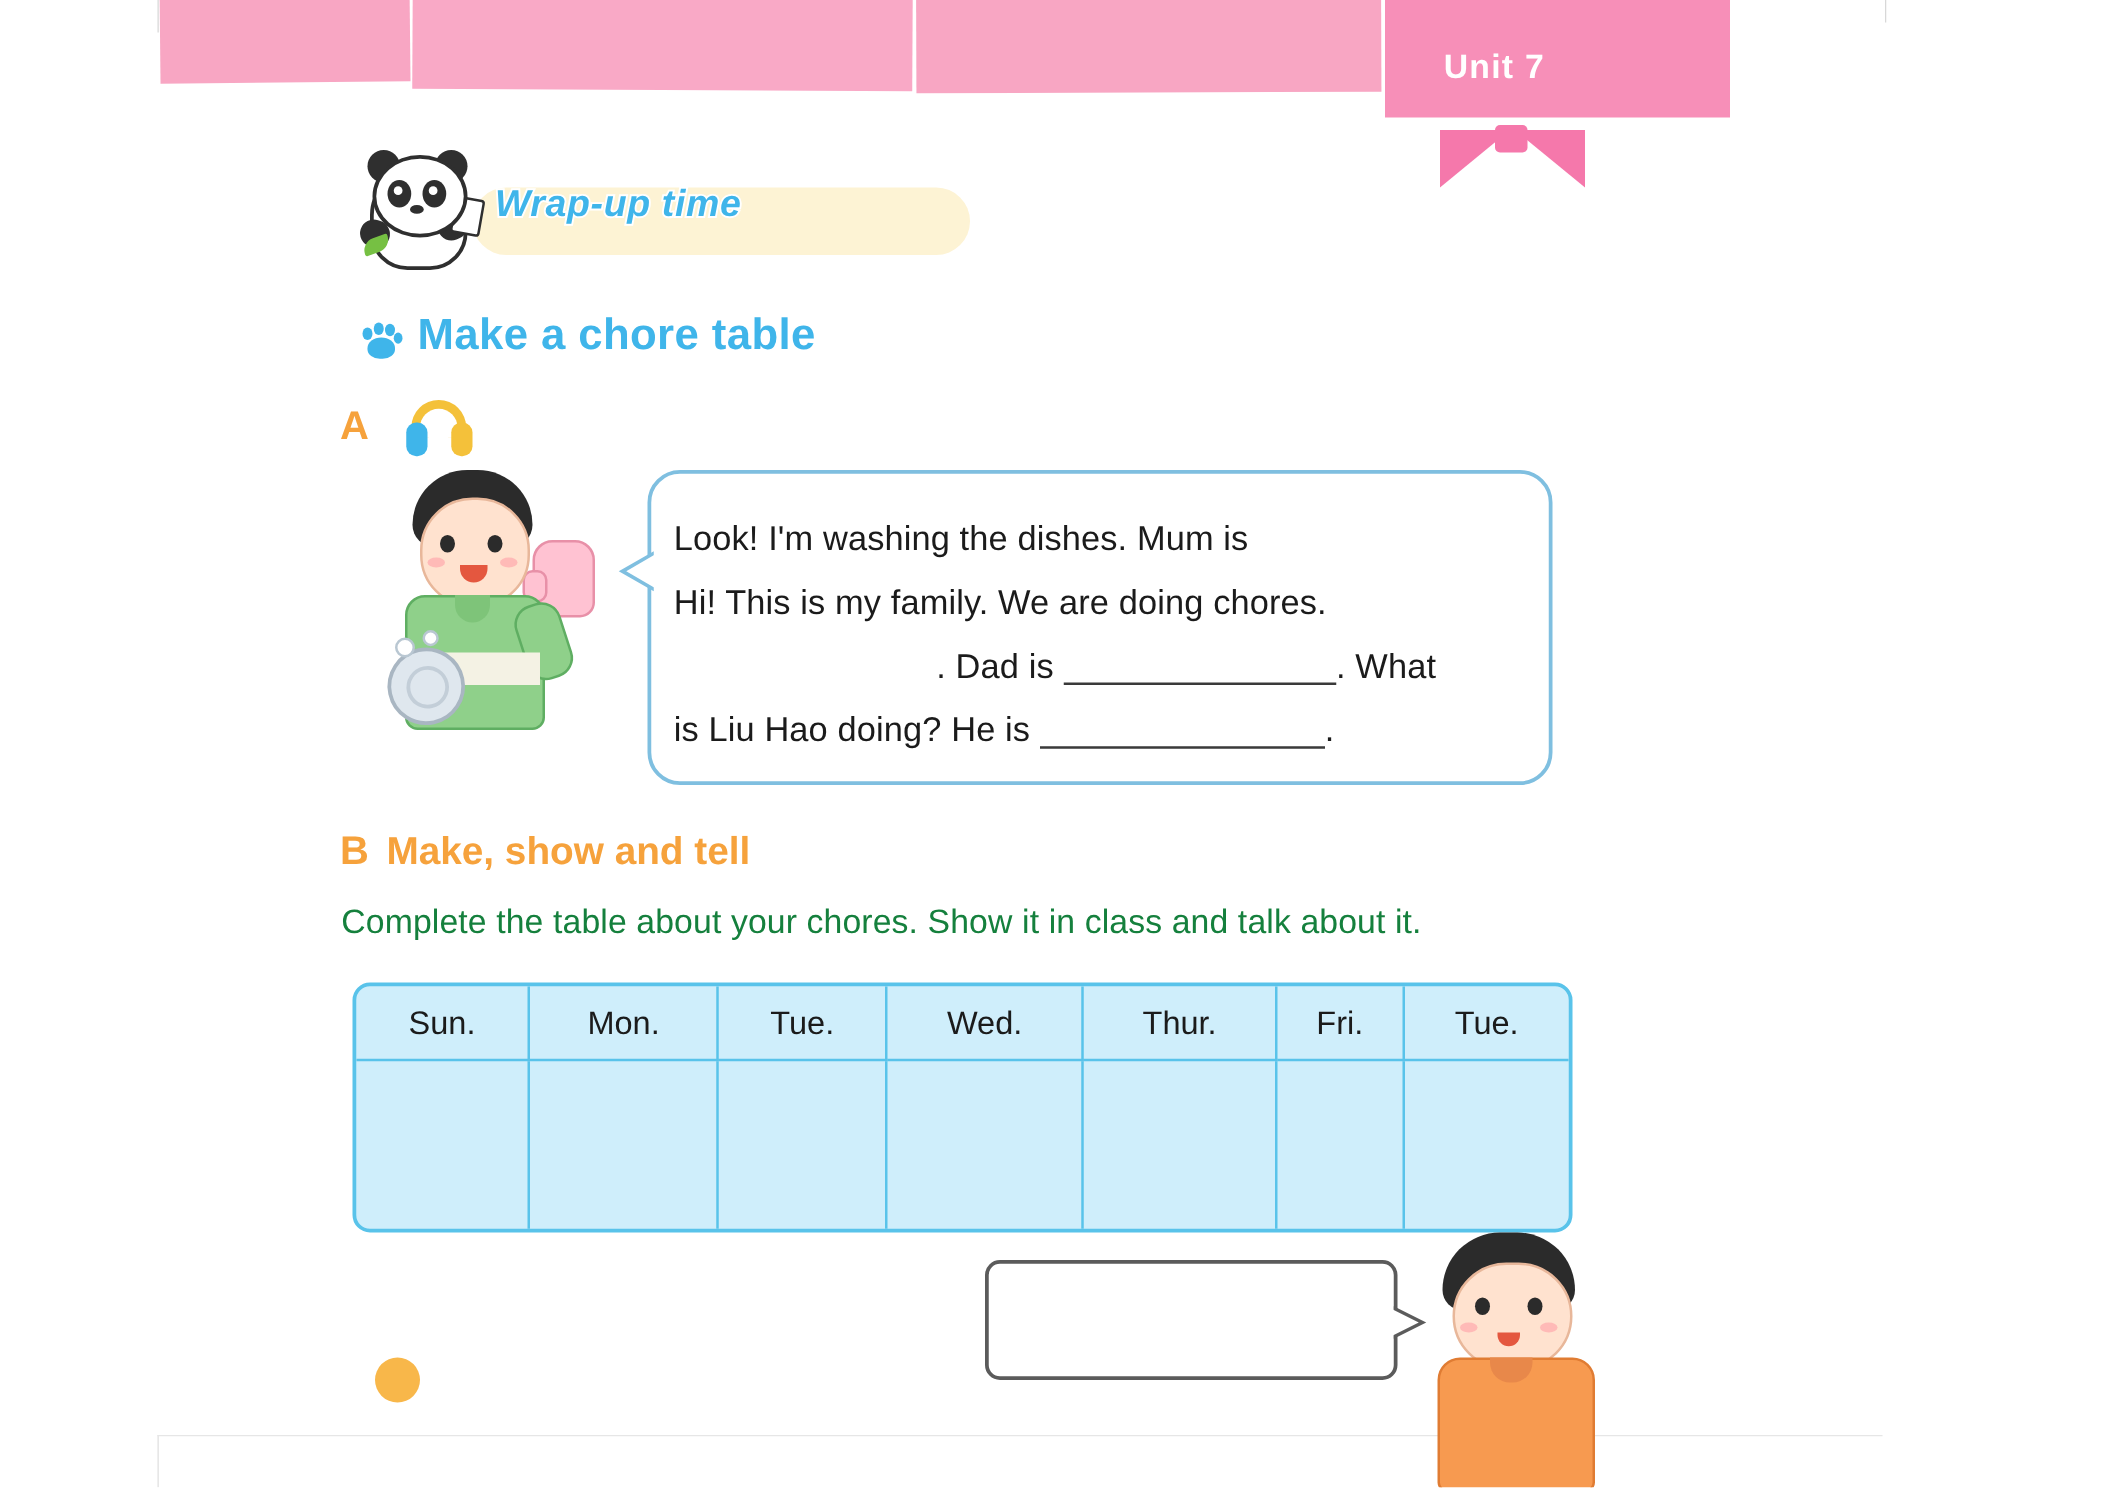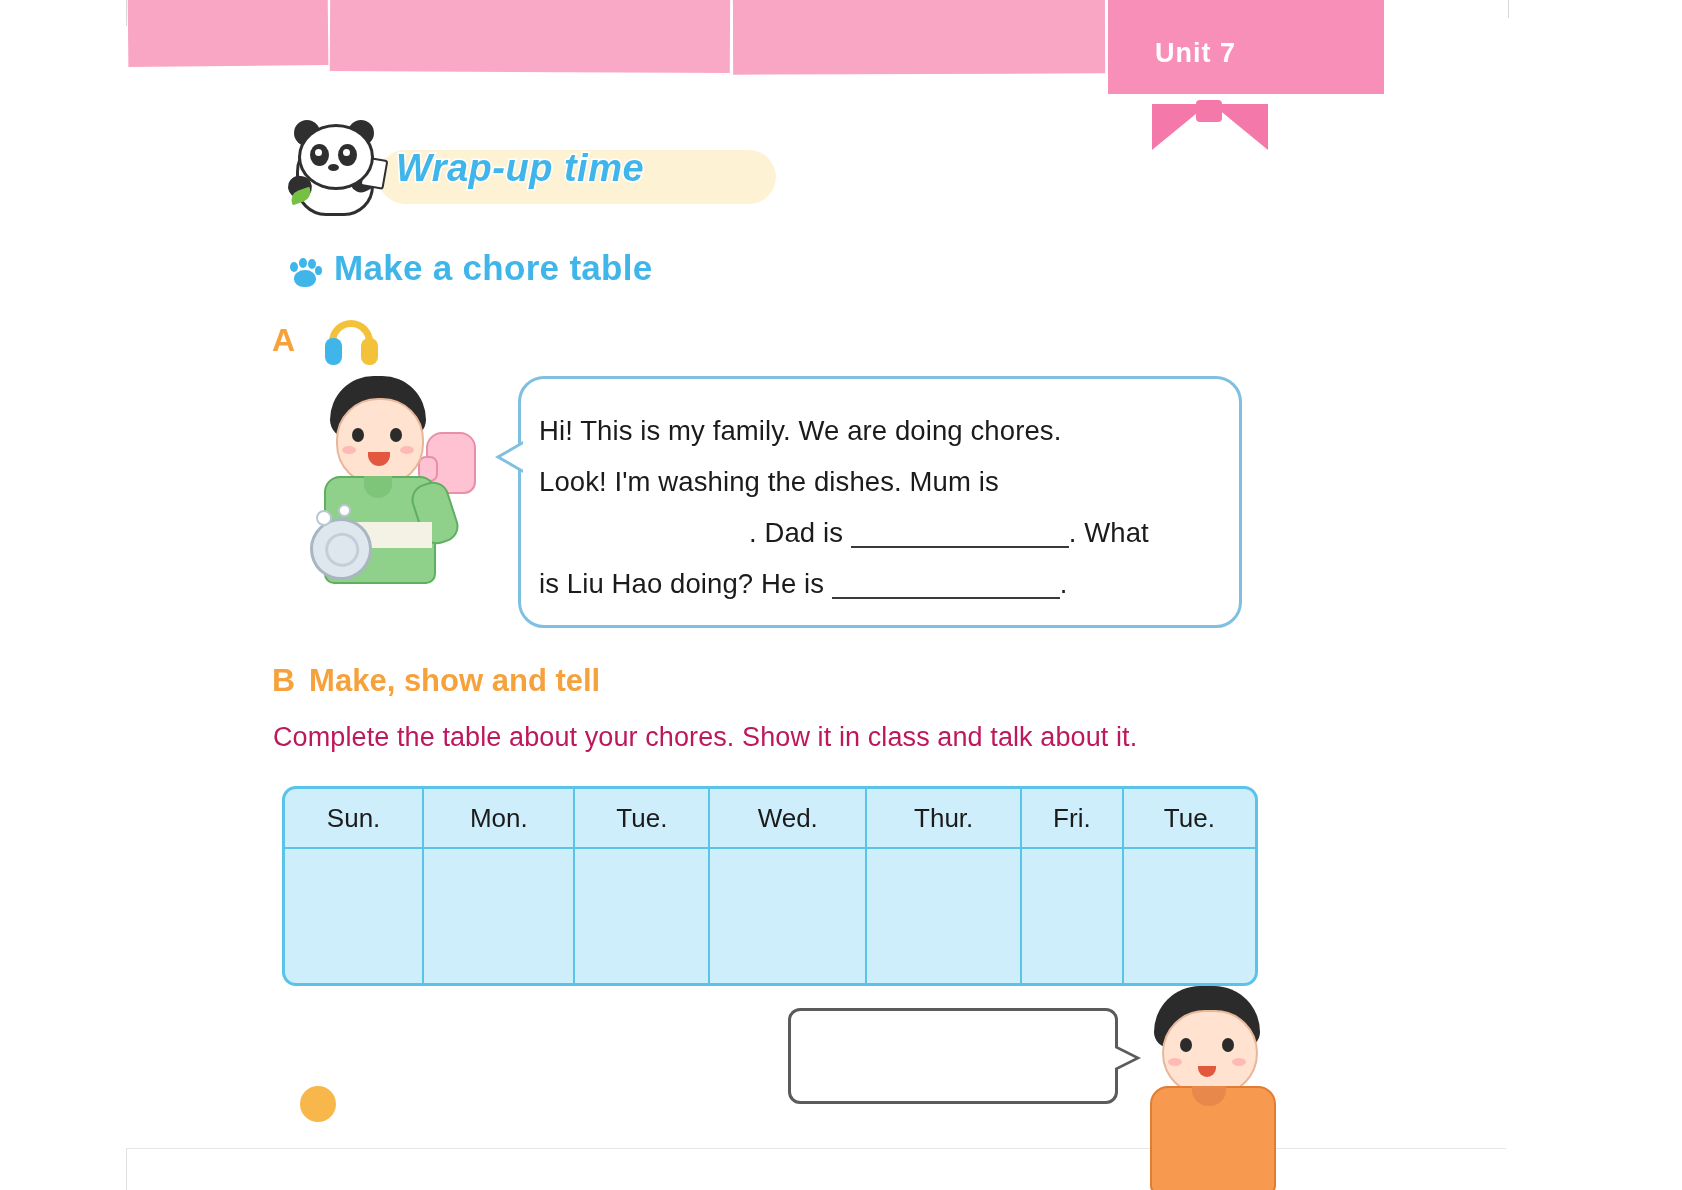--- a/index.html
+++ b/index.html
@@ -115,21 +115,21 @@
     top: 38px;
     width: 398px;
     height: 54px;
     background: #fdf3d4;
     border-radius: 27px;
   }
   .wrapup-text {
     position: absolute;
     left: 110px;
     top: 35px;
-    font-size: 38px;
+    font-size: 30px;
     font-style: italic;
     font-weight: bold;
     color: #3fb5ea;
     -webkit-text-stroke: 3px #ffffff;
     paint-order: stroke fill;
     letter-spacing: 0.5px;
     font-family: "Liberation Sans", sans-serif;
   }
 
   
@@ -468,21 +468,21 @@
     left: 272px;
     top: 662px;
     display: flex;
     align-items: center;
   }
   .sec-b-desc {
     position: absolute;
     left: 273px;
     top: 722px;
     font-size: 27px;
-    color: #be185d;
+    color: #15803d;
     letter-spacing: 0.1px;
   }
 
   
   .chore-table {
     position: absolute;
     left: 282px;
     top: 786px;
     width: 976px;
     height: 200px;
@@ -707,22 +707,22 @@
     <div class="collar"></div>
     <div class="plate"></div>
     <div class="bubble-dot d1"></div>
     <div class="bubble-dot d2"></div>
   </div>
 
   <div class="bubble-a">
     <div class="tail"></div>
     <div class="tail-in"></div>
     <div class="lines">
+      <div class="line">Look! I'm washing the dishes. Mum is</div>
       <div class="line">Hi! This is my family. We are doing chores.</div>
-      <div class="line">Look! I'm washing the dishes. Mum is</div>
       <div class="line">
         <span class="indent"></span><span>. Dad is</span>
         <span class="blank b1"></span><span>. What</span>
       </div>
       <div class="line">
         <span>is Liu Hao doing? He is</span>
         <span class="blank b2"></span><span>.</span>
       </div>
     </div>
   </div>

